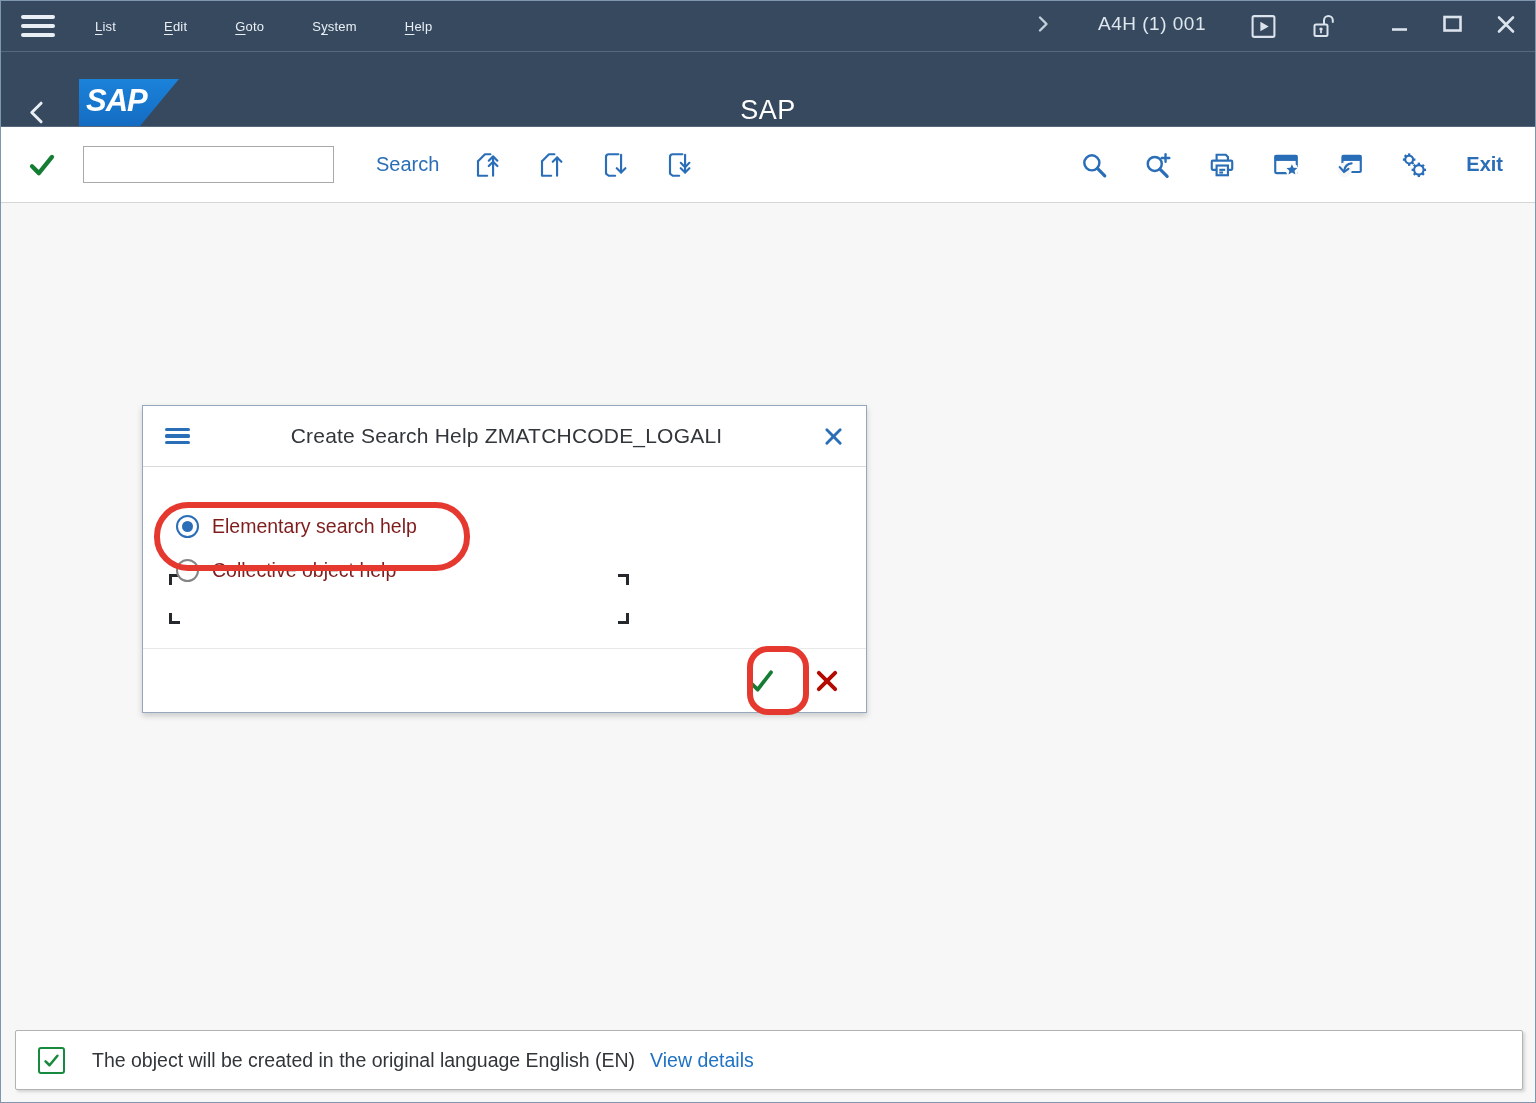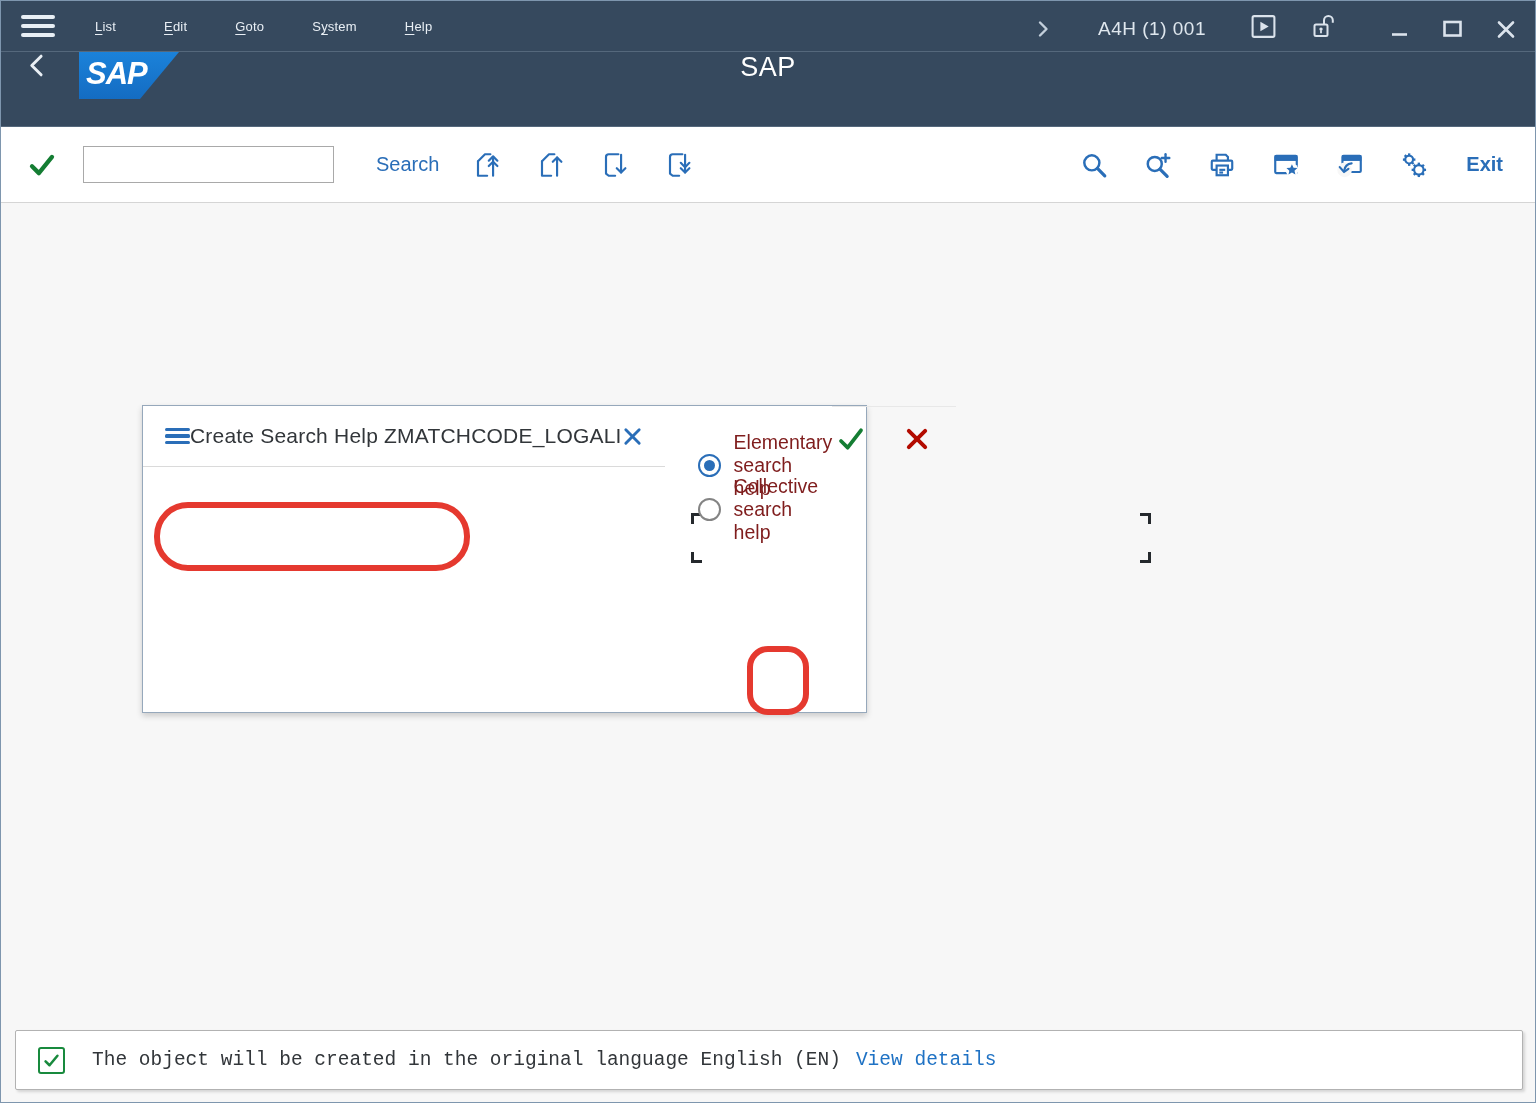--- a/index.html
+++ b/index.html
@@ -16,29 +16,29 @@
   .menubar {
     height:51px; background:#36495e; border-bottom:1px solid #55687c;
     display:flex; align-items:center; padding:0 18px 0 20px;
     color:#e9eff5;
   }
   .menu-hamburger { width:34px; height:22px; display:flex; flex-direction:column; justify-content:space-between; margin-right:40px; cursor:pointer; }
   .menu-hamburger span { display:block; height:4px; border-radius:2px; background:#e9eff5; }
   .menu-items { display:flex; gap:48px; font-size:13px; }
   .menu-item { cursor:pointer; letter-spacing:0.2px; }
   .menu-item u { text-underline-offset:3px; text-decoration-thickness:1px; }
-  .menubar-right { margin-left:auto; display:flex; align-items:flex-end; gap:34px; }
+  .menubar-right { margin-left:auto; display:flex; align-items:flex-start; gap:34px; }
   .sysid { font-size:19px; color:#dfe7ee; margin:0 10px; letter-spacing:0.5px; }
   .mb-icon { display:flex; align-items:center; justify-content:center; cursor:pointer; }
   .winctl { display:flex; align-items:center; gap:30px; margin-left:16px; }
 
   
   .header {
     height:75px; background:#36495e; border-bottom:1px solid #55687c;
-    display:flex; align-items:flex-start; padding:0 24px; position:relative;
+    display:flex; align-items:flex-end; padding:0 24px; position:relative;
   }
   .back-btn { margin-right:28px; cursor:pointer; display:flex; }
   .sap-logo {
     width:100px; height:47px; position:relative; cursor:default;
     background:linear-gradient(180deg,#1b82da 0%,#146cc2 100%);
     clip-path:polygon(0 0, 100% 0, 61% 100%, 0 100%);
   }
   .sap-logo span {
     position:absolute; left:7px; top:4px; color:#fff;
     font-size:31px; font-weight:bold; font-style:italic; letter-spacing:-1px;
@@ -71,21 +71,21 @@
   .pagebtns { display:flex; align-items:center; gap:36px; margin-left:18px; }
 
   
   .content { position:relative; height:899px; background:#f7f7f7; }
 
   
   .dialog {
     position:absolute; left:141px; top:202px; width:725px; height:308px;
     background:#fff; border:1px solid #96a8bb;
     box-shadow:0 3px 6px rgba(0,0,0,0.18);
-    display:flex; 
+    display:flex; flex-direction:column;
   }
   .dialog-titlebar {
     height:61px; border-bottom:1px solid #dadada;
     display:flex; align-items:center; padding:0 22px; flex:none;
   }
   .dlg-hamburger { width:25px; height:17px; display:flex; flex-direction:column; justify-content:space-between; cursor:pointer; }
   .dlg-hamburger span { display:block; height:3.4px; border-radius:1.5px; background:#2a6eb8; }
   .dialog-title { flex:1; text-align:center; font-size:21px; color:#32363a; letter-spacing:0.2px; }
   .dlg-close { cursor:pointer; display:flex; }
   .dialog-body { flex:1; position:relative; padding:44px 0 0 33px; }
@@ -117,21 +117,21 @@
   
   .annotation { position:absolute; border:6px solid #e5392f; pointer-events:none; z-index:5; }
   .ann-radio { left:11px; top:96px; width:316px; height:69px; border-radius:34px; }
   .ann-confirm { left:604px; top:240px; width:62px; height:69px; border-radius:21px; }
 
   
   .status-box {
     position:absolute; left:14px; top:827px; width:1508px; height:60px;
     background:#fff; border:1px solid #b2b2b2; border-radius:2px;
     box-shadow:2px 2px 3px rgba(0,0,0,0.14);
-    display:flex; align-items:center; padding:0 22px;font-family:Liberation Mono, monospace;
+    display:flex; align-items:center; padding:0 22px;
   }
   .status-checkbox {
     width:27px; height:27px; border:2px solid #188a3d; border-radius:3px;
     display:flex; align-items:center; justify-content:center; background:#fff; flex:none;
   }
   .status-text { font-size:19.5px; color:#32363a; margin-left:27px; }
   .status-link { font-size:19.5px; color:#1f72c4; margin-left:15px; cursor:pointer; }
 </style>
 </head>
 <body>
@@ -348,21 +348,21 @@
           <i class="tr"></i>
           <i class="br"></i>
       </div>
 
       <div class="radio-row selected">
         <span class="radio-circle"></span>
         <span class="radio-label">Elementary search help</span>
       </div>
       <div class="radio-row">
         <span class="radio-circle"></span>
-        <span class="radio-label">Collective search help</span>
+        <span class="radio-label">Collective object help</span>
       </div>
     </div>
 
     <div class="dialog-footer">
       <span class="dlg-footer-btn">
         <svg width="32" height="32" viewBox="0 0 24 24" fill="none">
             <path d="M4.5,13.5 L9.5,18.5 L19.5,5.5" stroke="#147d33" stroke-width="2.8" stroke-linecap="round" stroke-linejoin="round"></path>
           </svg>
       </span>
       <span class="dlg-footer-btn">

